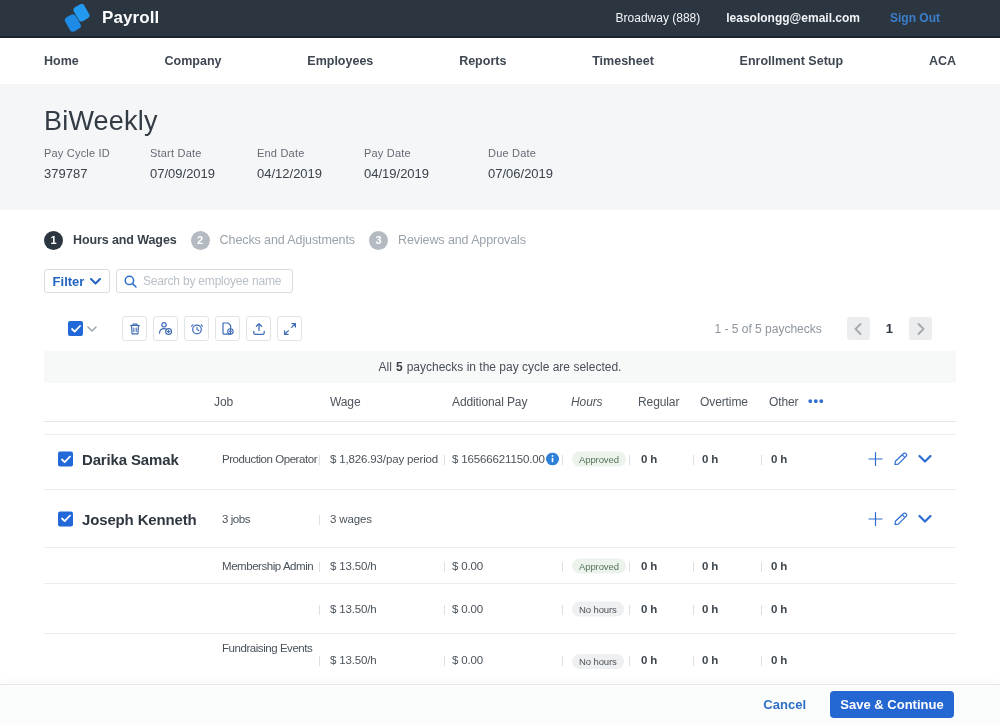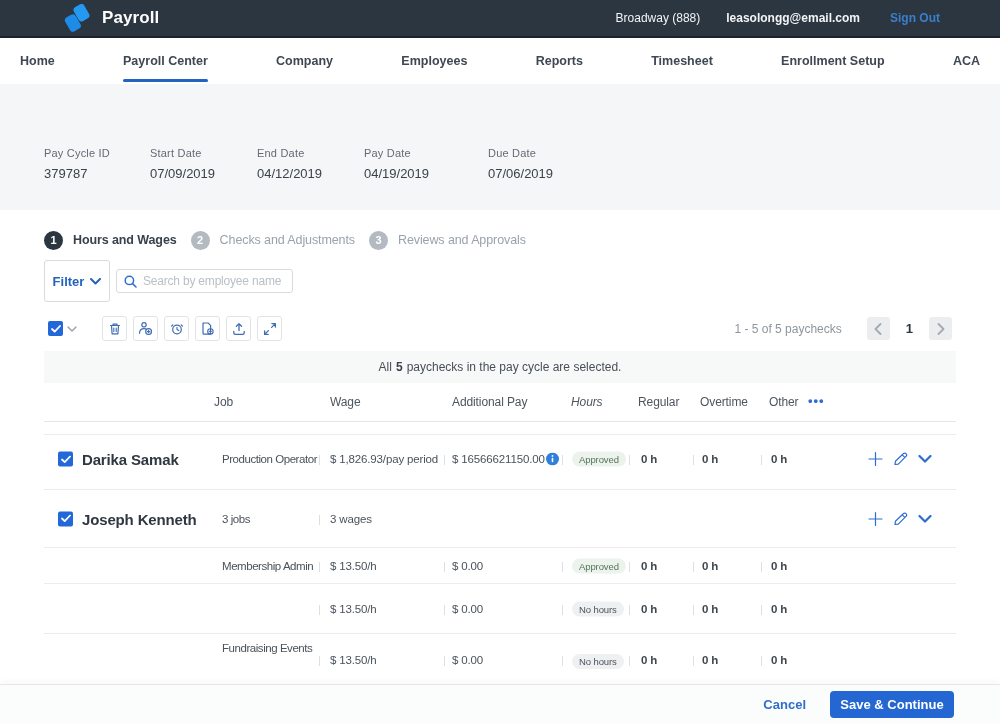--- a/index.html
+++ b/index.html
@@ -11,21 +11,21 @@
     display:flex; align-items:center; padding:0 60px; }
   .brand { display:flex; align-items:center; gap:7px; }
   .brand-title { color:#fdfdfd; font-size:17px; font-weight:700; letter-spacing:.1px; }
   .topbar-right { margin-left:auto; display:flex; align-items:center; }
   .topbar-company { color:#f2f4f6; font-size:12px; font-weight:400; }
   .topbar-email { color:#f2f4f6; font-size:12px; font-weight:700; margin-left:26px; }
   .signout { color:#3b7fcb; font-size:12px; font-weight:700; margin-left:30px; cursor:pointer; text-decoration:none; }
 
   
   .mainnav { height:46px; background:#ffffff; display:flex; align-items:stretch;
-    justify-content:space-between; padding:0 20px; }
+    justify-content:space-between; padding:0 44px; }
   .nav-item { display:flex; align-items:center; position:relative; font-size:12.5px;
     font-weight:700; color:#3e4752; cursor:pointer; }
   .nav-item.active::after { content:""; position:absolute; left:0; right:0; bottom:2px;
     height:3px; border-radius:2px; background:#2263c4; }
 
   
   .pageheader { height:126px; background:#f5f6f7; position:relative; }
   .page-title { position:absolute; left:44px; top:22px; font-size:27px; font-weight:400;
     color:#333b44; letter-spacing:.2px; }
   .field { position:absolute; top:63px; }
@@ -39,32 +39,32 @@
   .step { display:flex; align-items:center; }
   .step-circle { width:19px; height:19px; border-radius:50%; background:#b3bac1; color:#ffffff;
     font-size:11px; font-weight:700; display:flex; align-items:center; justify-content:center; }
   .step.active .step-circle { background:#2c3641; }
   .step-label { font-size:12.5px; color:#9aa2ab; margin-left:10px; letter-spacing:-0.1px; }
   .step.active .step-label { color:#39414b; font-weight:700; }
   .step + .step { margin-left:14px; }
 
   
   .filterrow { display:flex; align-items:center; padding:19px 44px 0; height:43px; }
-  .filter-btn { height:42px; width:66px; border:1px solid #d8dcdf; border-radius:3px;
+  .filter-btn { height:24px; width:66px; border:1px solid #d8dcdf; border-radius:3px;
     background:#fff; display:flex; align-items:center; justify-content:center; gap:6px;
     color:#2264c0; font-size:13px; font-weight:700; cursor:pointer; }
   .searchbox { height:24px; width:177px; border:1px solid #d8dcdf; border-radius:3px;
     background:#fff; margin-left:6px; display:flex; align-items:center; padding:0 7px; }
   .searchbox input { border:none; outline:none; flex:1; font-size:12px; letter-spacing:-0.2px; color:#3a424b;
     font-family:"Liberation Sans",sans-serif; margin-left:6px; background:transparent; }
   .searchbox input::placeholder { color:#b9c0c7; }
   .searchbox svg { flex:none; }
 
   
-  .toolbar { display:flex; align-items:center; padding:0 48px; margin-top:23px; height:25px; }
+  .toolbar { display:flex; align-items:center; padding:0 68px; margin-top:23px; height:25px; }
   .checkbox { width:15px; height:15px; border-radius:2px; background:#2368d8;
     display:inline-flex; align-items:center; justify-content:center; cursor:pointer; flex:none; }
   .cb-drop { margin-left:4px; cursor:pointer; display:flex; align-items:center; }
   .iconbtns { display:flex; margin-left:25px; gap:6px; }
   .iconbtn { width:25px; height:25px; border:1px solid #e0e4e7; border-radius:3px; background:#fff;
     display:flex; align-items:center; justify-content:center; cursor:pointer; }
   .pager { margin-left:auto; display:flex; align-items:center; }
   .pager-summary { font-size:12px; color:#8d959d; }
   .pager-btn { width:23px; height:23px; background:#ebedee; border-radius:3px; border:none;
     display:flex; align-items:center; justify-content:center; cursor:pointer; }
@@ -145,30 +145,30 @@
   </div>
   <div class="topbar-right">
     <span class="topbar-company">Broadway (888)</span>
     <span class="topbar-email">leasolongg@email.com</span>
     <a class="signout">Sign Out</a>
   </div>
 </header>
 
 <nav class="mainnav">
   <div class="nav-item">Home</div>
-  <div class="nav-item active">Payroll Center</div>
   <div class="nav-item">Company</div>
   <div class="nav-item">Employees</div>
   <div class="nav-item">Reports</div>
   <div class="nav-item">Timesheet</div>
   <div class="nav-item">Enrollment Setup</div>
   <div class="nav-item">ACA</div>
 </nav>
 
 <section class="pageheader">
+  <h1 class="page-title">BiWeekly</h1>
   <div class="field field-0">
     <span class="flabel">Pay Cycle ID</span>
     <span class="fvalue">379787</span>
   </div>
   <div class="field field-1">
     <span class="flabel">Start Date</span>
     <span class="fvalue">07/09/2019</span>
   </div>
   <div class="field field-2">
     <span class="flabel">End Date</span>

